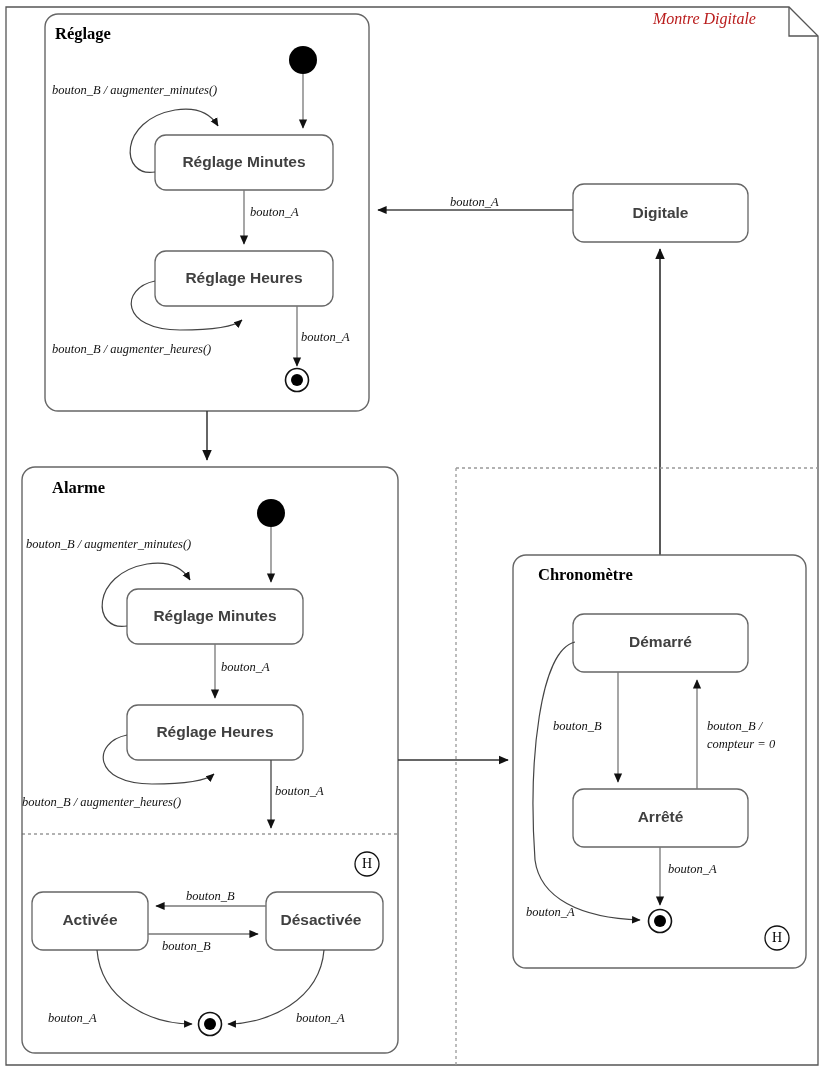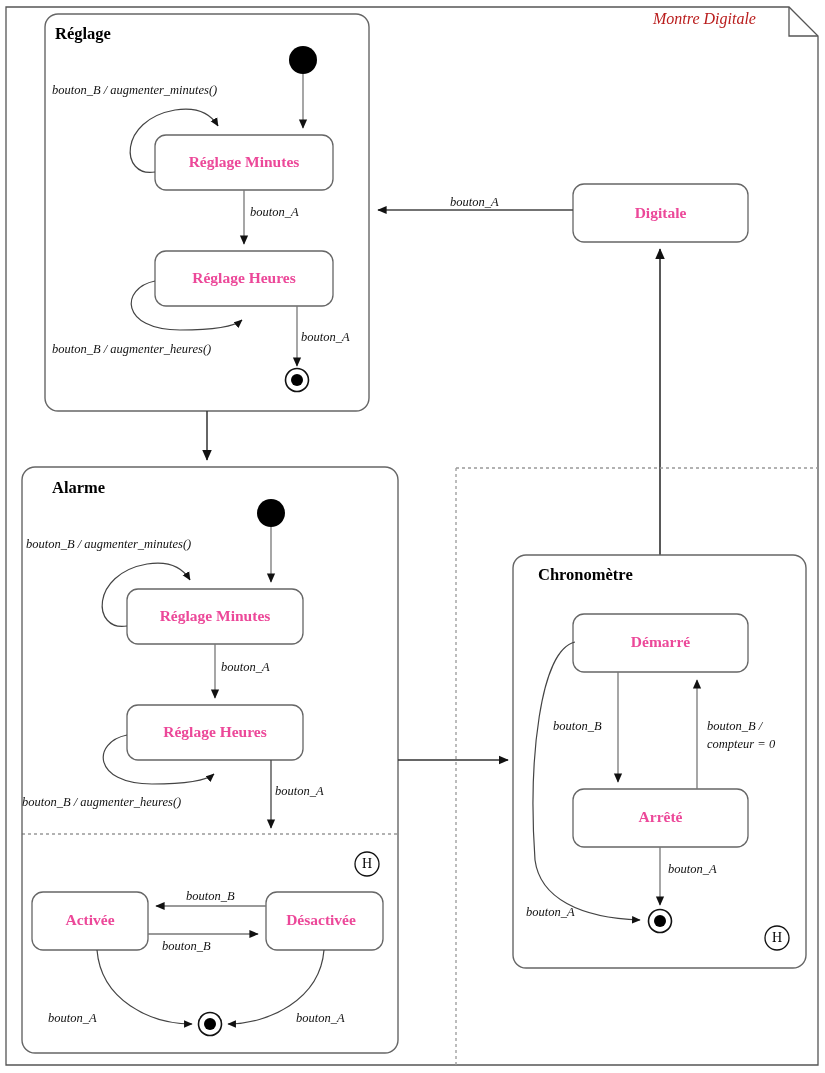--- a/index.html
+++ b/index.html
@@ -13,24 +13,24 @@
     position:absolute;
     font-family:"Liberation Serif", serif;
     font-style:italic;
     font-size:12.5px;
     color:#111;
     white-space:nowrap;
     line-height:1.12;
   }
   .statelbl{
     position:absolute;
-    font-family:Liberation Serif, serif;
+    font-family:Liberation Sans, sans-serif;
     font-weight:bold;
     font-size:15.5px;
-    color:#ec4899;
+    color:#404040;
     white-space:nowrap;
     text-align:center;
   }
   .regionlbl{
     position:absolute;
     font-family:"Liberation Serif", serif;
     font-weight:bold;
     font-size:16.5px;
     color:#000;
     white-space:nowrap;

